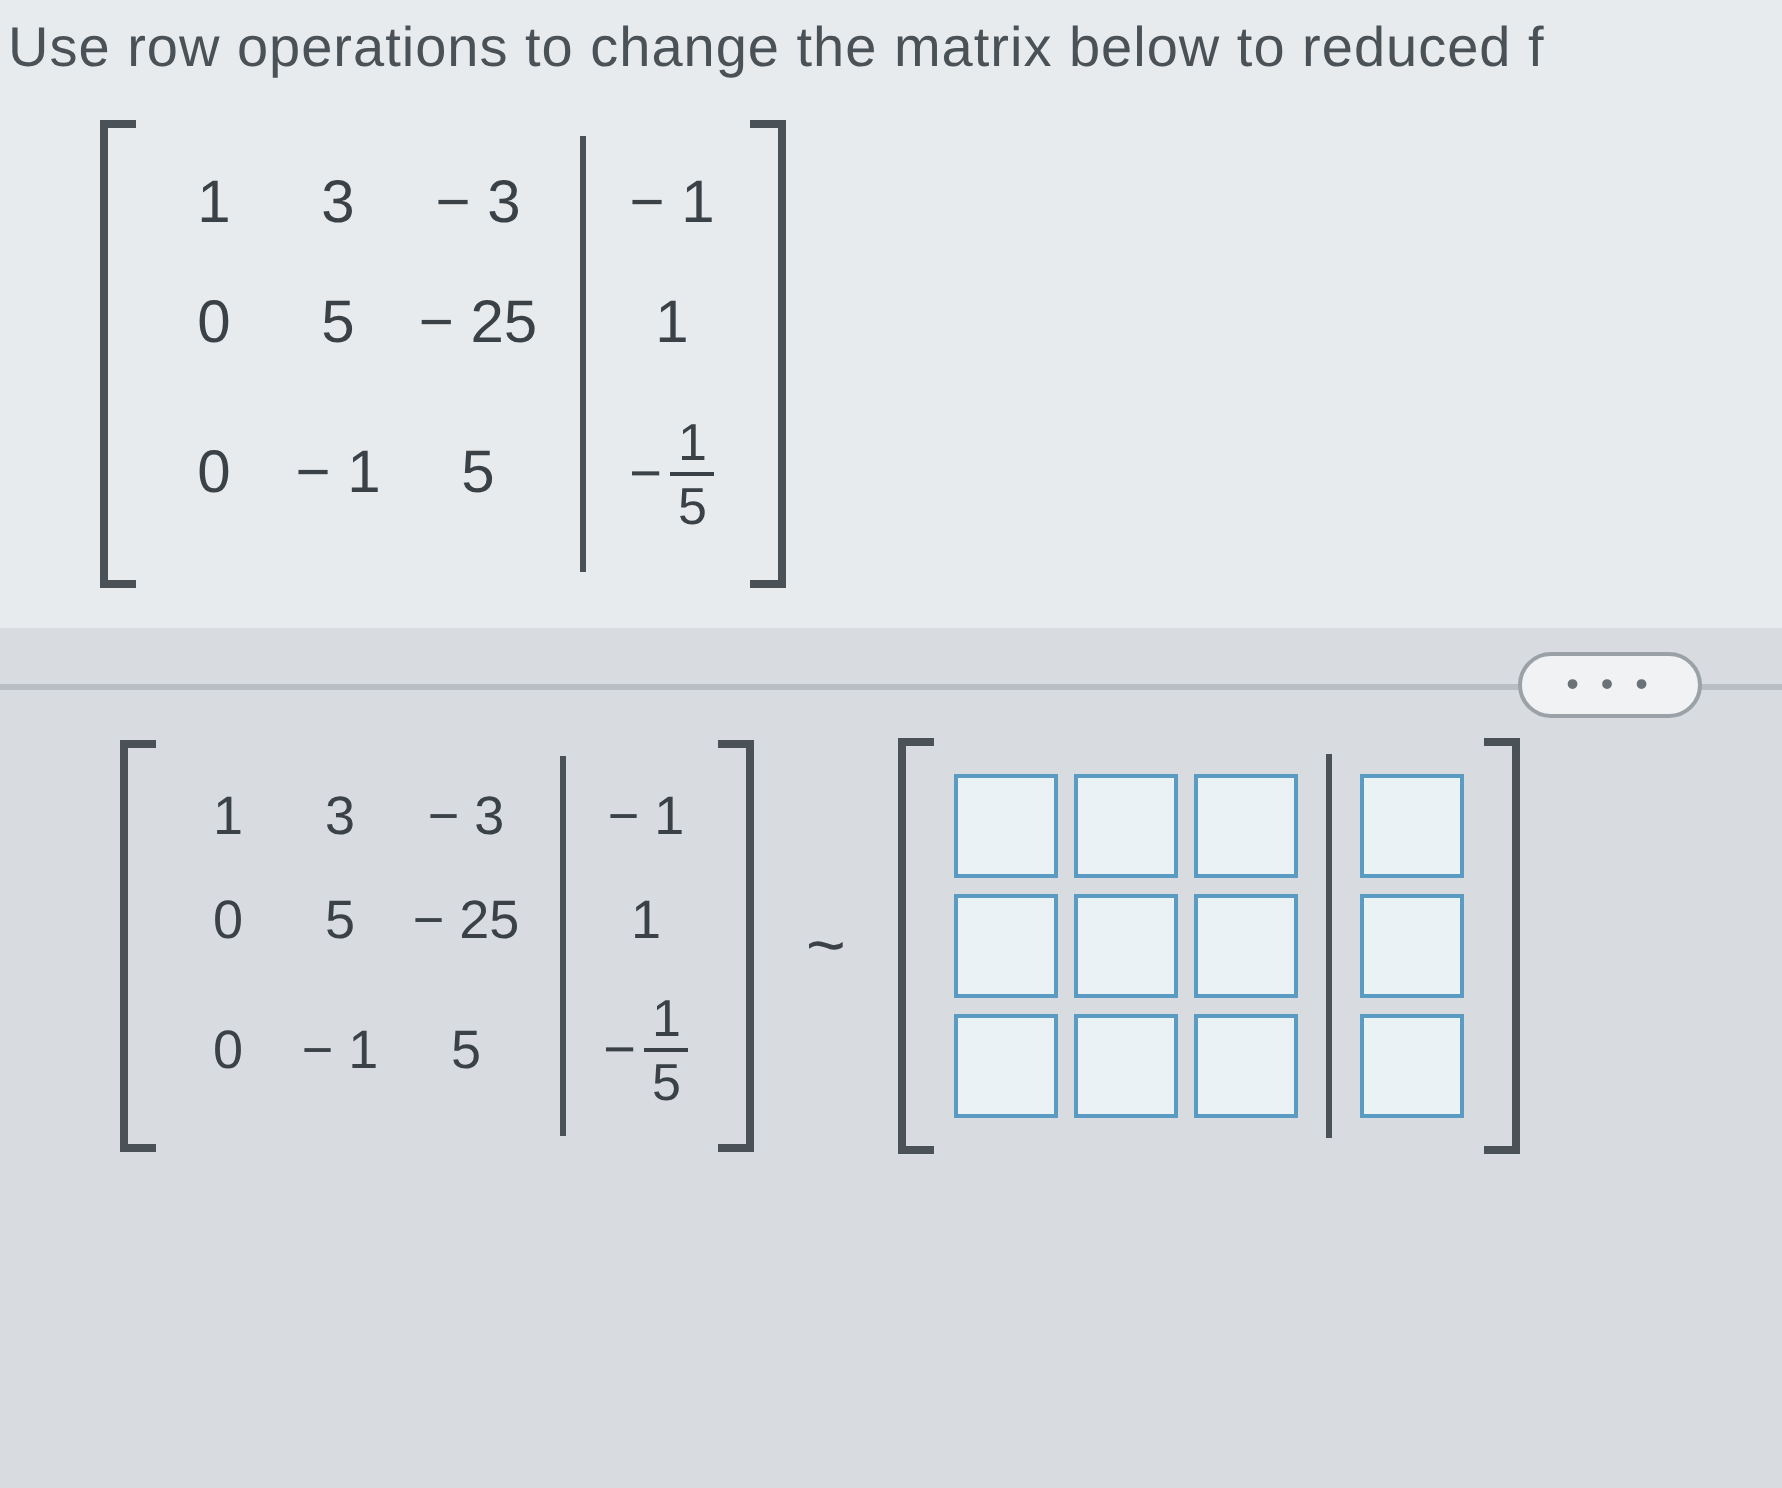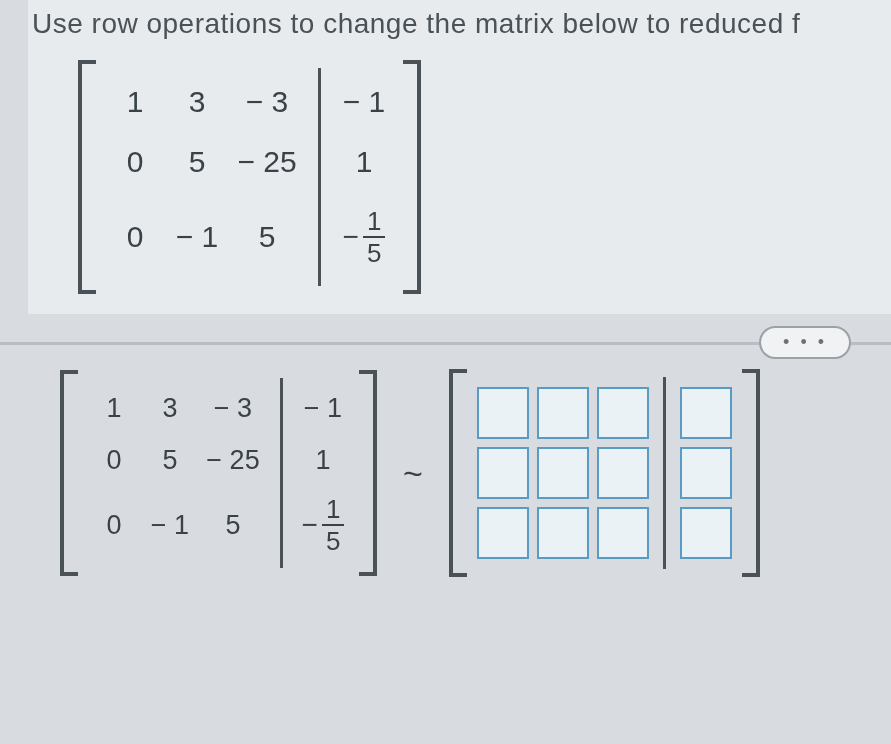--- a/index.html
+++ b/index.html
@@ -9,21 +9,20 @@
       background: #d8dce0;
       width: 891px;
       height: 744px;
       overflow: hidden;
       position: relative;
     }
     .content {
       background: #e8ebed;
       padding: 8px 0 20px 0;
       position: relative;
-      margin-left: 28px;
     }
     .question-text {
       font-size: 28px;
       color: #4a5258;
       padding: 0 0 20px 4px;
       letter-spacing: 0.5px;
     }
     .matrix-container {
       display: flex;
       align-items: center;

